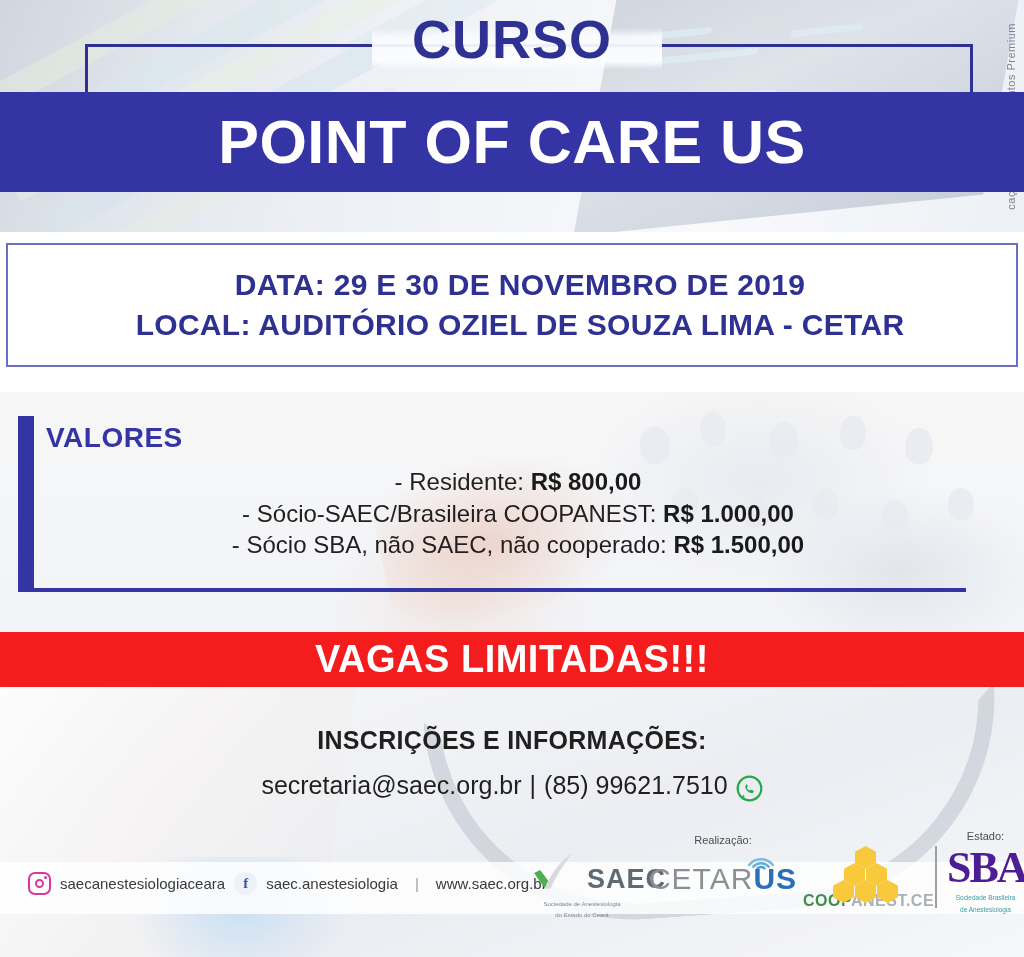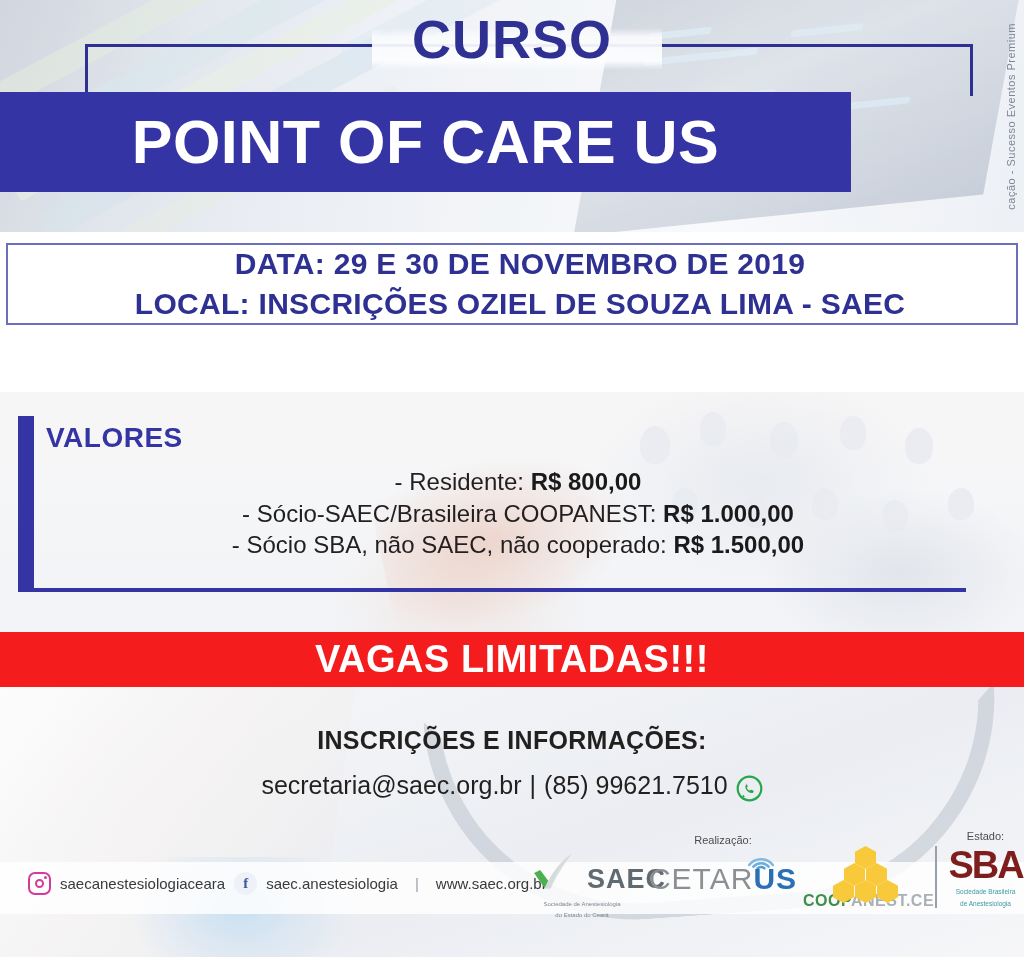--- a/index.html
+++ b/index.html
@@ -104,33 +104,33 @@
   .curso-mask{
     position:absolute;left:372px;top:28px;width:290px;height:42px;
     background:linear-gradient(180deg, rgba(247,249,252,.0) 0%, rgba(250,251,253,.92) 22%, rgba(252,253,255,.95) 78%, rgba(250,251,253,0) 100%);
   }
   .curso{
     position:absolute;left:0;top:12px;width:1024px;text-align:center;
     font-size:54px;font-weight:bold;letter-spacing:1px;color:#2e3192;
     font-family:"Liberation Sans", sans-serif;line-height:1;
   }
   .title-band{
-    position:absolute;left:0;top:92px;width:851px;height:100px;
+    position:absolute;left:0;top:92px;width:1024px;height:100px;
     background:#3434a4;
     display:flex;align-items:center;justify-content:center;
   }
   .title-band .t{
     color:#ffffff;font-size:61px;font-weight:bold;letter-spacing:.5px;
     font-family:"Liberation Sans", sans-serif;line-height:1;
     text-align:center;white-space:nowrap;
   }
 
   
   .datebox{
-    position:absolute;left:6px;top:243px;width:1012px;height:82px;
+    position:absolute;left:6px;top:243px;width:1012px;height:124px;
     border:2px solid #6b6fc0;background:#ffffff;box-sizing:border-box;
     display:flex;flex-direction:column;align-items:center;justify-content:center;padding-left:16px;
   }
   .datebox .line{
     color:#2e3192;font-weight:bold;font-size:30px;letter-spacing:.3px;
     font-family:"Liberation Sans", sans-serif;line-height:1.32;white-space:nowrap;
   }
 
   
   .valores{position:absolute;left:0;top:408px;width:1024px;height:200px;}
@@ -211,22 +211,22 @@
   .hive{position:relative;height:46px;}
   .hexs{position:absolute;width:21px;height:23px;background:#f9c93c;
      clip-path:polygon(50% 0%,100% 25%,100% 75%,50% 100%,0% 75%,0% 25%);}
   .coop-word{font-size:16px;font-weight:bold;letter-spacing:.5px;font-family:"Liberation Sans", sans-serif;}
   .coop-word .d{color:#3f8f4a;}
   .coop-word .l{color:#a9b0b6;}
 
   .divider{position:absolute;left:420px;top:18px;width:2px;height:62px;background:#9aa0a8;}
 
   .sba{position:absolute;left:432px;top:2px;width:77px;text-align:center;}
-  .sba-word{font-size:38px;font-weight:bold;color:#7f1d1d;letter-spacing:-2px;
-    font-family:Liberation Sans, sans-serif;line-height:1;margin-top:4px;}
+  .sba-word{font-size:44px;font-weight:bold;color:#4c1d95;letter-spacing:-2px;
+    font-family:Liberation Serif, serif;line-height:1;margin-top:4px;}
   .sba-sub{font-size:6.5px;color:#3a9aa2;line-height:1.4;margin-top:3px;font-family:"Liberation Sans", sans-serif;}
 </style>
 </head>
 <body>
 
 <div class="flyer">
 
   <div class="bg-photo">
     <div class="bg-top">
       <div class="streak s1"></div>
@@ -274,21 +274,21 @@
     <div class="bracket"></div>
     <div class="curso-mask"></div>
     <div class="curso">CURSO</div>
     <div class="title-band">
       <div class="t">POINT OF CARE US</div>
     </div>
   </div>
 
   <div class="datebox">
     <div class="line">DATA: 29 E 30 DE NOVEMBRO DE 2019</div>
-    <div class="line">LOCAL: INSCRIÇÕES OZIEL DE SOUZA LIMA - SAEC</div>
+    <div class="line">LOCAL: AUDITÓRIO OZIEL DE SOUZA LIMA - CETAR</div>
   </div>
 
   <div class="valores">
     <div class="v-bar"></div>
     <div class="v-title">VALORES</div>
     <div class="v-list">
       <div class="v-item">
         <span>- Residente: </span><b>R$ 800,00</b>
       </div>
       <div class="v-item">

